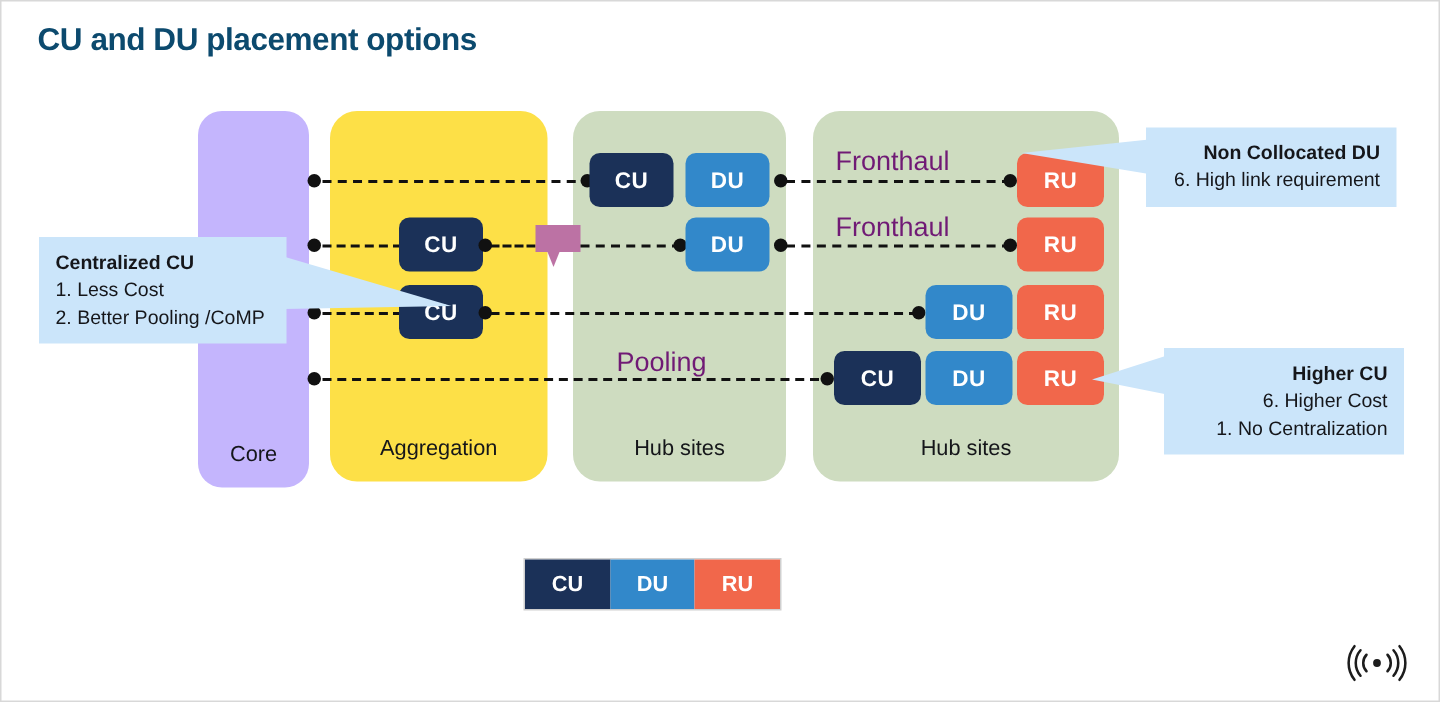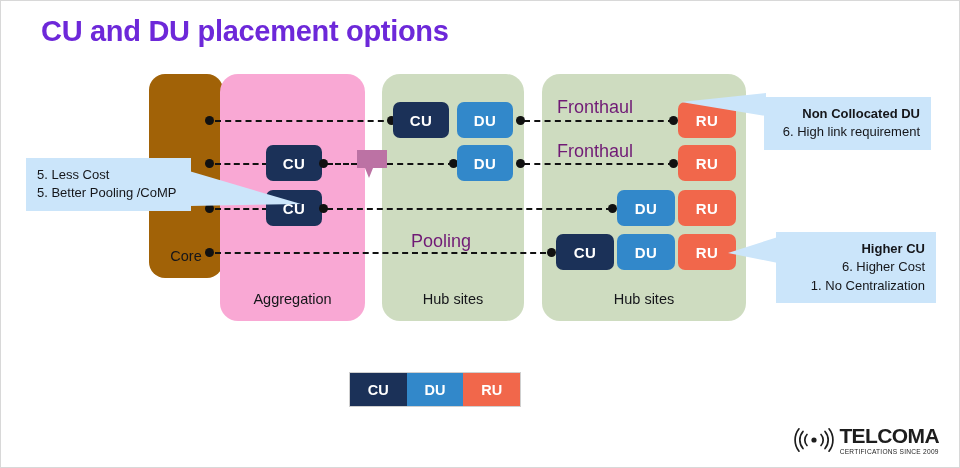--- a/index.html
+++ b/index.html
@@ -11,32 +11,32 @@
     color: #111;
   }
   #slide {
     position: absolute; inset: 0;
     background: #ffffff;
     border: 1px solid #d8d8d8;
   }
 
   
   #title {
-    position: absolute; left: 40px; top: 14px;
-    font-size: 29px; font-weight: 700; letter-spacing: -0.3px;
-    color: #6d28d9; white-space: nowrap;
+    position: absolute; left: 24px; top: 14px;
+    font-size: 21px; font-weight: 700; letter-spacing: -0.3px;
+    color: #0c4a6e; white-space: nowrap;
   }
 
   
   .col {
     position: absolute;
     border-radius: 18px;
   }
-  .col-core  { left:148px; top:73px; width:74px;  height:204px; background:#a16207; border-radius:16px; }
-  .col-agg   { left:219px; top:73px; width:145px; height:247px; background:#f9a8d4; }
+  .col-core  { left:131px; top:73px; width:74px;  height:251px; background:#c4b5fd; border-radius:16px; }
+  .col-agg   { left:219px; top:73px; width:145px; height:247px; background:#fde047; }
   .col-hub1  { left:381px; top:73px; width:142px; height:247px; background:#cedcc0; }
   .col-hub2  { left:541px; top:73px; width:204px; height:247px; background:#cedcc0; }
 
   .col-label {
     position: absolute; bottom: 14px; left: 0; right: 0;
     text-align: center; font-size: 14.5px; font-weight: 400; color: #15161a;
   }
   .col-core .col-label { color:#15161a; }
 
   
@@ -81,21 +81,21 @@
   .callout {
     position: absolute;
     background: #cbe5fa;
     font-size: 13px; line-height: 1.42; color: #15161a;
     padding: 8px 11px;
   }
   .callout .c-title { font-weight: 700; }
   .callout.right-align { text-align: right; }
 
   #callout-centralized { left:25px;  top:157px; width:165px; }
-  #callout-noncoll     { left:763px; top:96px;  width:167px; }
+  #callout-noncoll     { left:763px; top:84px;  width:167px; }
   #callout-remote      { left:775px; top:231px; width:160px; }
 
   
   #wedges { position:absolute; inset:0; pointer-events:none; }
 
   
   #legend {
     position: absolute; left: 348px; top: 371px;
     width: 172px; height: 35px;
     display: flex; border: 1px solid #cfcfcf;
@@ -184,22 +184,23 @@
   <div class="node n-du" style="left:616px; top:233px; width:58px; height:36px;">DU</div>
   <div class="node n-ru" style="left:677px; top:233px; width:58px; height:36px;">RU</div>
 
   <svg id="wedges" width="960" height="468" viewBox="0 0 960 468">
     <polygon points="188,170 188,205 300,203" fill="#cbe5fa"></polygon>
     <polygon points="765,92 765,115 680,101" fill="#cbe5fa"></polygon>
     <polygon points="777,236 777,262 727,252" fill="#cbe5fa"></polygon>
   </svg>
 
   <div class="callout" id="callout-centralized">
-    <div>5. Less Cost</div>
-    <div>5. Better Pooling /CoMP</div>
+    <div class="c-title">Centralized CU</div>
+    <div>1. Less Cost</div>
+    <div>2. Better Pooling /CoMP</div>
   </div>
 
   <div class="callout right-align" id="callout-noncoll">
     <div class="c-title">Non Collocated DU</div>
     <div>6. High link requirement</div>
   </div>
 
   <div class="callout right-align" id="callout-remote">
     <div class="c-title">Higher CU</div>
     <div>6. Higher Cost</div>
@@ -219,19 +220,15 @@
           <path d="M14 7.5 A 8 8 0 0 0 14 18.5"></path>
           <path d="M10 4.5 A 13 13 0 0 0 10 21.5"></path>
           <path d="M6 1.8 A 18 18 0 0 0 6 24.2"></path>
           <path d="M28 7.5 A 8 8 0 0 1 28 18.5"></path>
           <path d="M32 4.5 A 13 13 0 0 1 32 21.5"></path>
           <path d="M36 1.8 A 18 18 0 0 1 36 24.2"></path>
         </g>
         <circle cx="21" cy="13" r="2.6" fill="#1d1d1d"></circle>
       </svg>
     </span>
-    <span class="word">
-      <span class="brand">TELCOMA</span>
-      <span class="tag">CERTIFICATIONS SINCE 2009</span>
-    </span>
   </div>
 
 </div>
 
 </body></html>

